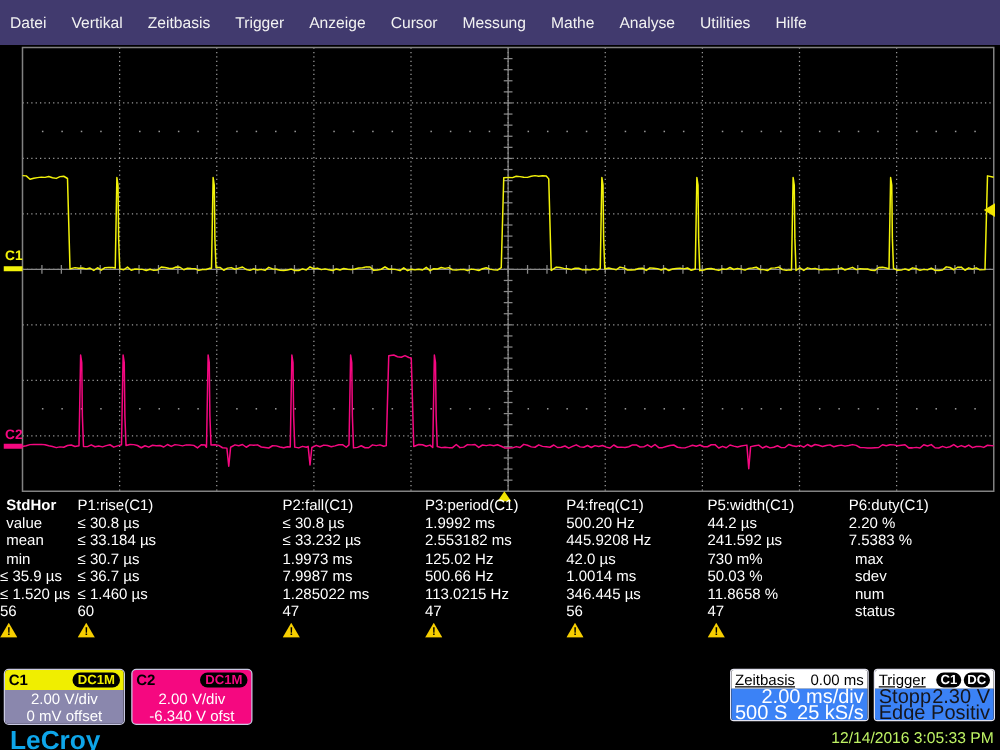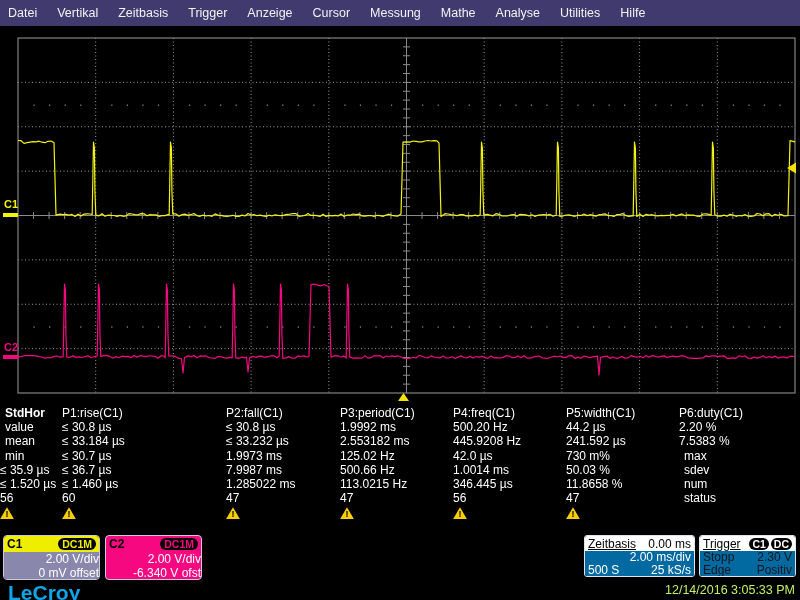--- a/index.html
+++ b/index.html
@@ -1,28 +1,28 @@
 <!DOCTYPE html>
 <html><head>
 <meta charset="utf-8">
 <style>
   html,body{margin:0;padding:0;}
   body{width:800px;height:600px;background:#000;position:relative;overflow:hidden;
        font-family:"Liberation Sans",sans-serif;-webkit-font-smoothing:none;}
 
   
-  .menubar{position:absolute;left:0;top:0;width:800px;height:26px;background:#413a6e;
+  .menubar{position:absolute;left:0;top:0;width:800px;height:36px;background:#413a6e;
            display:flex;align-items:center;gap:20px;padding-left:8px;box-sizing:border-box;z-index:3;}
   .menu-item{color:#f2f2f2;font-size:12.5px;cursor:default;white-space:nowrap;}
 
   
   #scope{position:absolute;left:0;top:0;width:800px;height:600px;z-index:1;}
 
   
-  .mtable{position:absolute;left:0;top:406px;width:797px;z-index:2;
+  .mtable{position:absolute;left:0;top:397px;width:797px;z-index:2;
           display:grid;grid-template-columns:62px 164px 114px 113px 113px 113px 114px;
           grid-auto-rows:14.2px;color:#fff;font-size:12px;line-height:14.2px;}
   .mtable .lab{text-align:left;padding-left:5px;}
   .mtable .ttl{font-weight:bold;}
   .mtable .dat{text-align:left;padding-right:4px;white-space:nowrap;}
   .warn{display:inline-block;width:14px;height:12px;background:#f7cf00;
         clip-path:polygon(50% 0,100% 100%,0 100%);position:relative;vertical-align:middle;}
   .warn::after{content:"!";position:absolute;left:0;right:0;bottom:-2px;text-align:center;
                font-size:9px;font-weight:bold;color:#000;}
 
@@ -31,32 +31,32 @@
          border-radius:4px;overflow:hidden;z-index:2;box-sizing:border-box;}
   .chbox.c1{left:3px;}
   .chbox.c2{left:105px;background:#f50880;}
   .chhead{height:16px;display:flex;justify-content:space-between;align-items:center;
           padding:0 3px;font-size:12px;font-weight:bold;color:#000;}
   .c1 .chhead{background:#f0ee00;}
   .badge{background:#000;border-radius:6px;padding:0 4px;font-size:10.5px;
          font-weight:bold;line-height:12px;}
   .c1 .badge{color:#f0ee00;}
   .c2 .badge{color:#f50880;}
-  .chbody{font-size:12px;text-align:right;padding:0 0;line-height:14px;color:#fff;}
+  .chbody{font-size:12px;text-align:center;padding:0 0;line-height:14px;color:#fff;}
   .c1 .chbody{background:#8a87ad;height:29px;}
 
   
   .tbox{position:absolute;top:535px;height:42px;border:1px solid #e3e3ef;border-radius:3px;
         overflow:hidden;z-index:2;box-sizing:border-box;}
   .tbox.zeit{left:584px;width:111px;}
   .tbox.trig{left:699px;width:97px;}
   .tbhead{background:#fff;color:#000;height:15px;font-size:12px;display:flex;
           justify-content:space-between;align-items:center;padding:0 3px;}
   .tbhead .hlabel{text-decoration:underline;}
-  .tbbody{background:#0369a1;font-size:12px;line-height:13px;padding:0 3px;height:27px;}
+  .tbbody{background:#3b82f6;font-size:16px;line-height:13px;padding:0 3px;height:27px;}
   .zeit .tbbody{color:#fff;}
   .trig .tbbody{color:#16161c;}
   .tbrow{display:flex;justify-content:space-between;}
   .tbrow.right{justify-content:flex-end;}
   .pill{background:#000;color:#fff;border-radius:6px;padding:0 3px;font-size:10.5px;
         font-weight:bold;line-height:12px;margin-left:2px;}
   .pills{display:flex;}
 
   
   .logo{position:absolute;left:8px;top:581px;color:#0ea5e9;font-size:21px;font-weight:bold;

